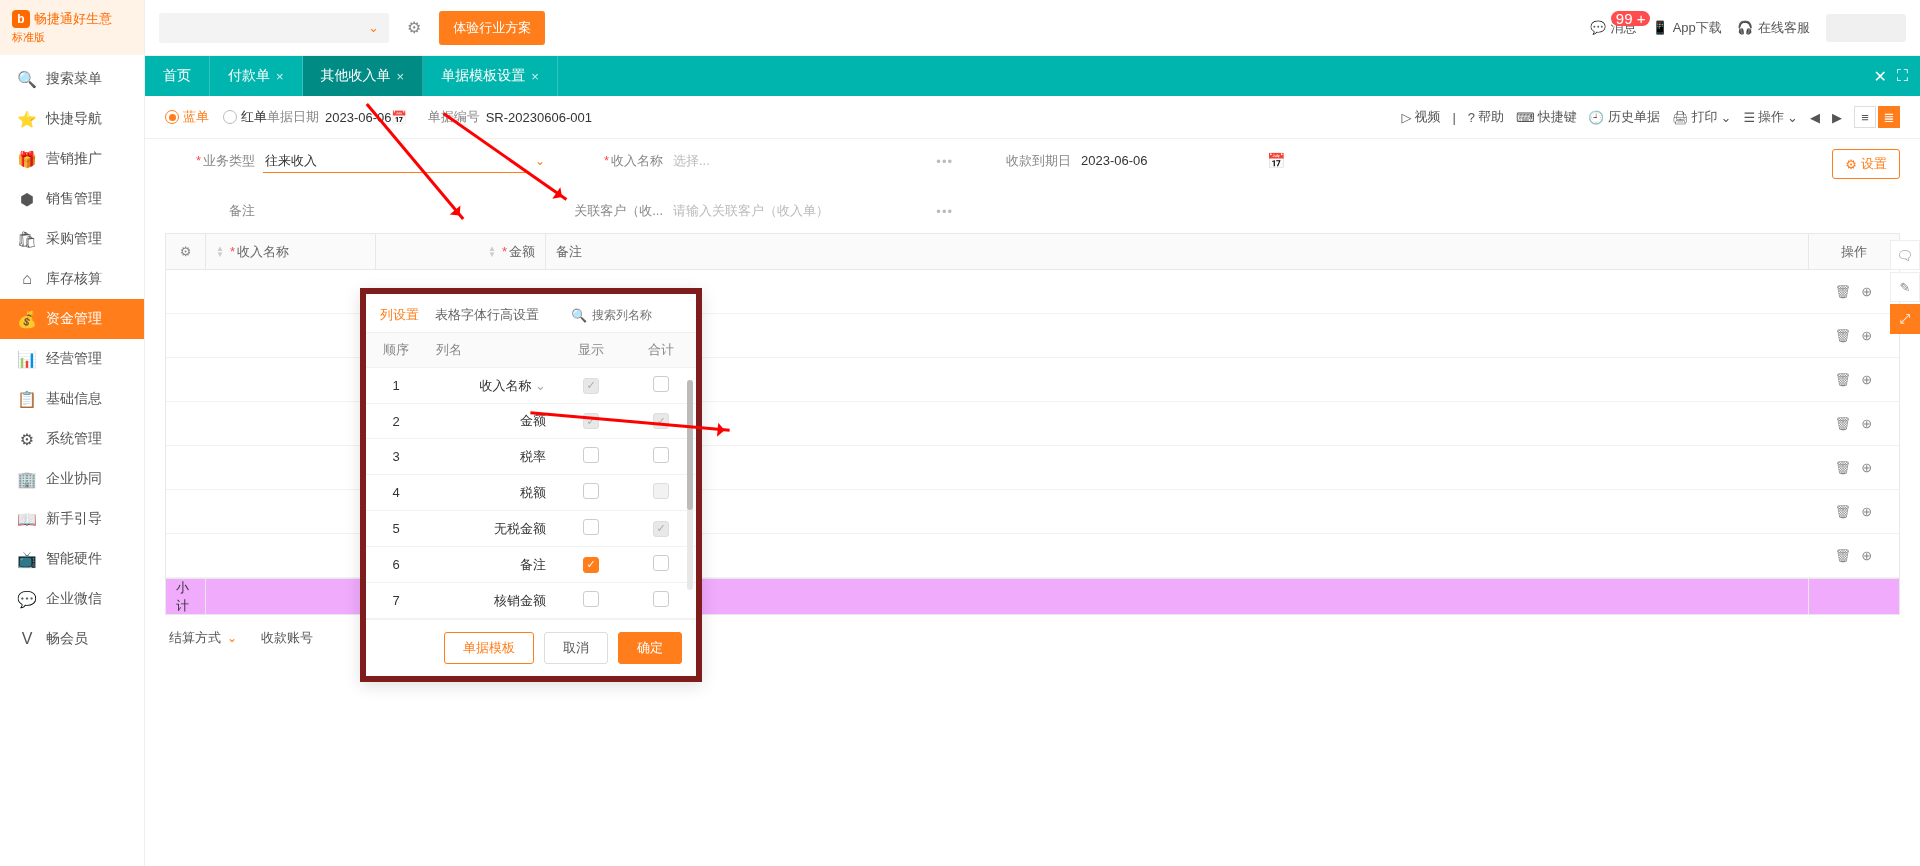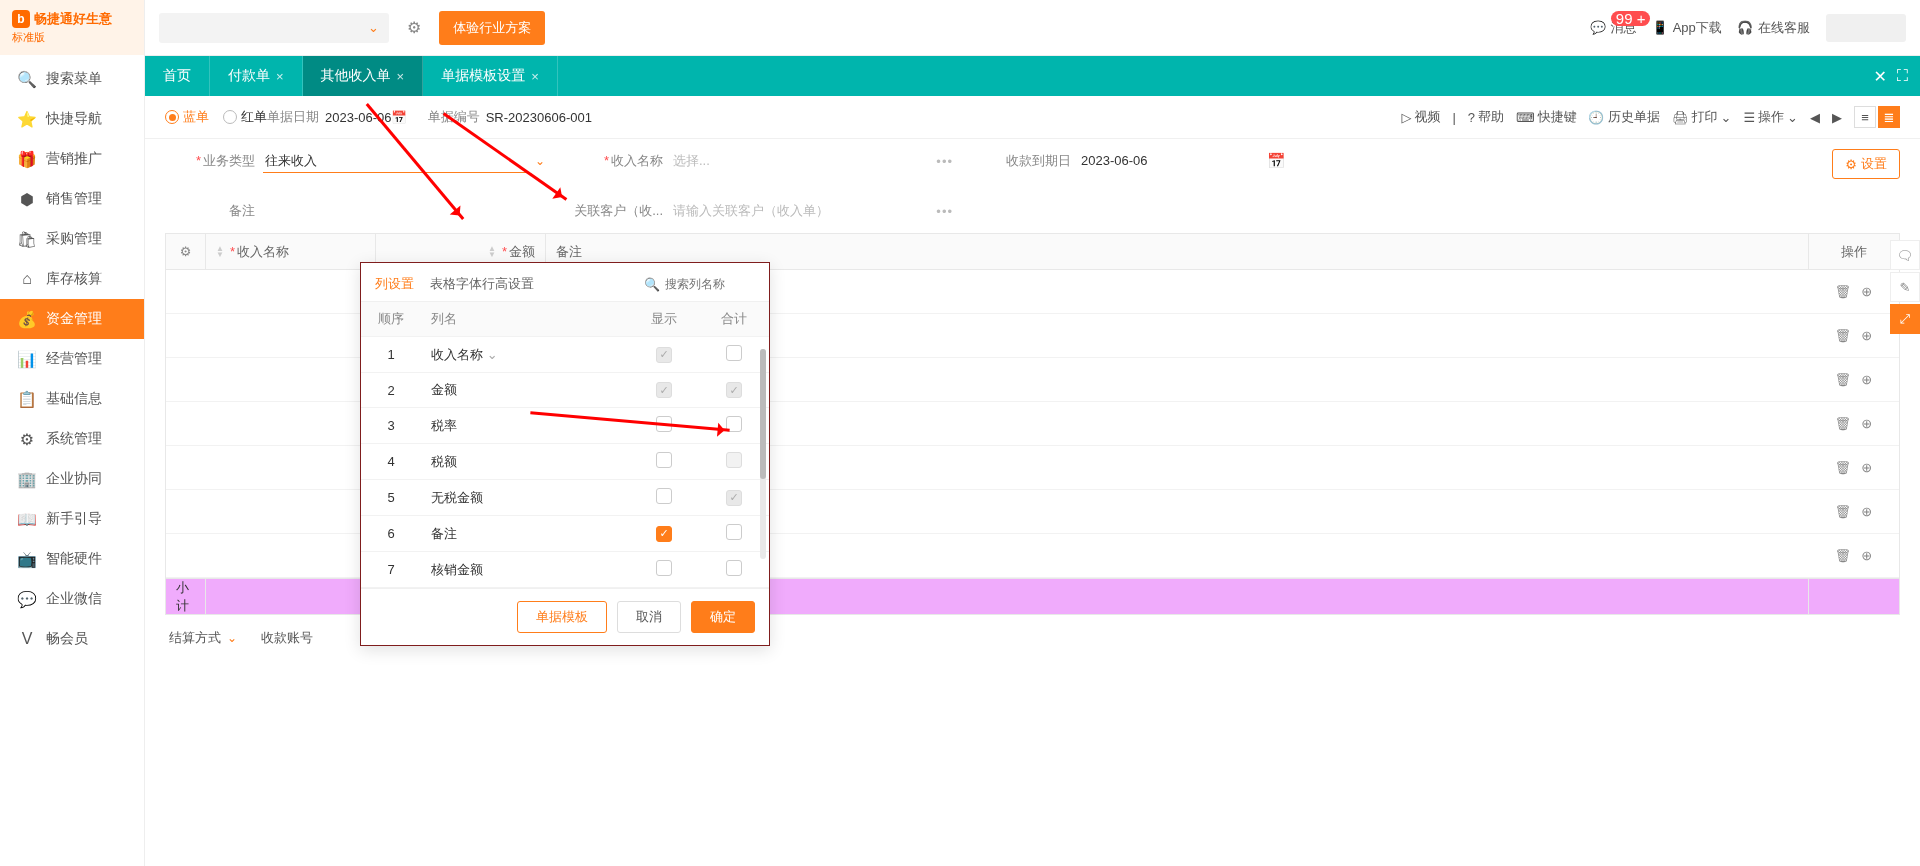--- a/index.html
+++ b/index.html
@@ -2,21 +2,21 @@
 <html><head>
 <meta charset="utf-8">
 <style>
 *{box-sizing:border-box;margin:0;padding:0;font-family:"Microsoft YaHei",-apple-system,sans-serif}
 body{background:#f5f5f5;font-size:13px;color:#333;overflow:hidden}
 .app{display:flex;height:866px;width:1920px;position:relative}
 .sidebar{width:145px;background:#fff;border-right:1px solid #eee;display:flex;flex-direction:column;z-index:5}
 .logo-area{padding:10px 12px;background:#fff3e8}
 .logo-row{display:flex;align-items:center;gap:4px}
 .logo-ico{width:18px;height:18px;border-radius:4px;background:#ff6a00;display:flex;align-items:center;justify-content:center;color:#fff;font-weight:700;font-size:12px}
-.logo-txt{font-size:13px;color:#ff6a00;font-weight:700}
+.logo-txt{font-size:13px;color:#ff6a00;font-weight:400}
 .logo-sub{font-size:11px;color:#ff6a00;margin-top:2px}
 .side-nav{flex:1;padding-top:4px}
 .nav-item{display:flex;align-items:center;gap:10px;padding:11px 18px;color:#555;cursor:pointer;font-size:14px}
 .nav-item.active{background:#ff7d1a;color:#fff}
 .nav-ico{width:18px;height:18px;display:flex;align-items:center;justify-content:center;font-size:16px}
 .main{flex:1;display:flex;flex-direction:column;background:#fff;min-width:0}
 .topbar{height:56px;display:flex;align-items:center;padding:0 14px;border-bottom:1px solid #eee;gap:12px}
 .org-name{background:#f3f3f3;height:30px;width:230px;border-radius:3px;display:flex;align-items:center;padding:0 10px;color:#888;font-size:13px}
 .org-name .dd{margin-left:auto;color:#ff7d1a}
 .gear{color:#888;font-size:16px;padding:0 6px;cursor:pointer}
@@ -70,30 +70,30 @@
 .grow .gcell{border-right:1px solid transparent}
 .grow .gc-ops{gap:10px;color:#888}
 .grow .gc-ops span{cursor:pointer}
 .gfoot{display:flex;height:36px;background:#f0abfc;border-top:1px solid #e8e8e8}
 .gfoot .gc-gear{color:#333}
 .gfoot .gc-amt{font-weight:500}
 .bottom-row{display:flex;align-items:center;padding:14px 24px;gap:24px;font-size:13px;color:#555}
 .bottom-row .bf{display:flex;align-items:center;gap:6px}
 .add-lnk{color:#ff7d1a;display:flex;align-items:center;gap:3px;cursor:pointer}
 
-.popup{position:absolute;top:262px;left:360px;width:410px;background:#fff;border:1px solid #7f1d1d;box-shadow:0 4px 16px rgba(0,0,0,.12);z-index:20}
+.popup{position:absolute;top:288px;left:360px;width:342px;background:#fff;border:6px solid #7f1d1d;box-shadow:0 4px 16px rgba(0,0,0,.12);z-index:20}
 .pop-tabs{display:flex;padding:12px 14px 8px;gap:16px;align-items:center;border-bottom:1px solid #f0f0f0}
 .pop-tab{font-size:13px;color:#666;cursor:pointer}
 .pop-tab.active{color:#ff7d1a}
 .pop-search{margin-left:auto;display:flex;align-items:center;gap:4px;color:#bbb}
 .pop-search input{border:none;outline:none;font-size:12px;width:90px}
 .pop-table{width:100%;border-collapse:collapse}
 .pop-table th,.pop-table td{padding:8px 10px;font-size:13px;border-bottom:1px solid #f2f2f2;text-align:center;background:#fff}
 .pop-table th{color:#888;font-weight:400;background:#fafafa}
-.pop-table td.cl{text-align:left}
+.pop-table td.cl{text-align:right}
 .cb{width:16px;height:16px;border:1px solid #ccc;border-radius:3px;display:inline-flex;align-items:center;justify-content:center;background:#fff}
 .cb.on{background:#ff7d1a;border-color:#ff7d1a;color:#fff;font-size:11px}
 .cb.disabled{background:#f2f2f2;border-color:#ddd;color:#bbb}
 .cb.disabled.on{background:#e8e8e8;color:#aaa}
 .pop-foot{display:flex;justify-content:flex-end;gap:10px;padding:12px 14px;border-top:1px solid #f0f0f0}
 .btn{padding:6px 18px;border-radius:3px;font-size:13px;cursor:pointer}
 .btn-def{background:#fff;border:1px solid #ddd;color:#555}
 .btn-outl{background:#fff;border:1px solid #ff7d1a;color:#ff7d1a}
 .btn-pri{background:#ff7d1a;border:1px solid #ff7d1a;color:#fff}
 

